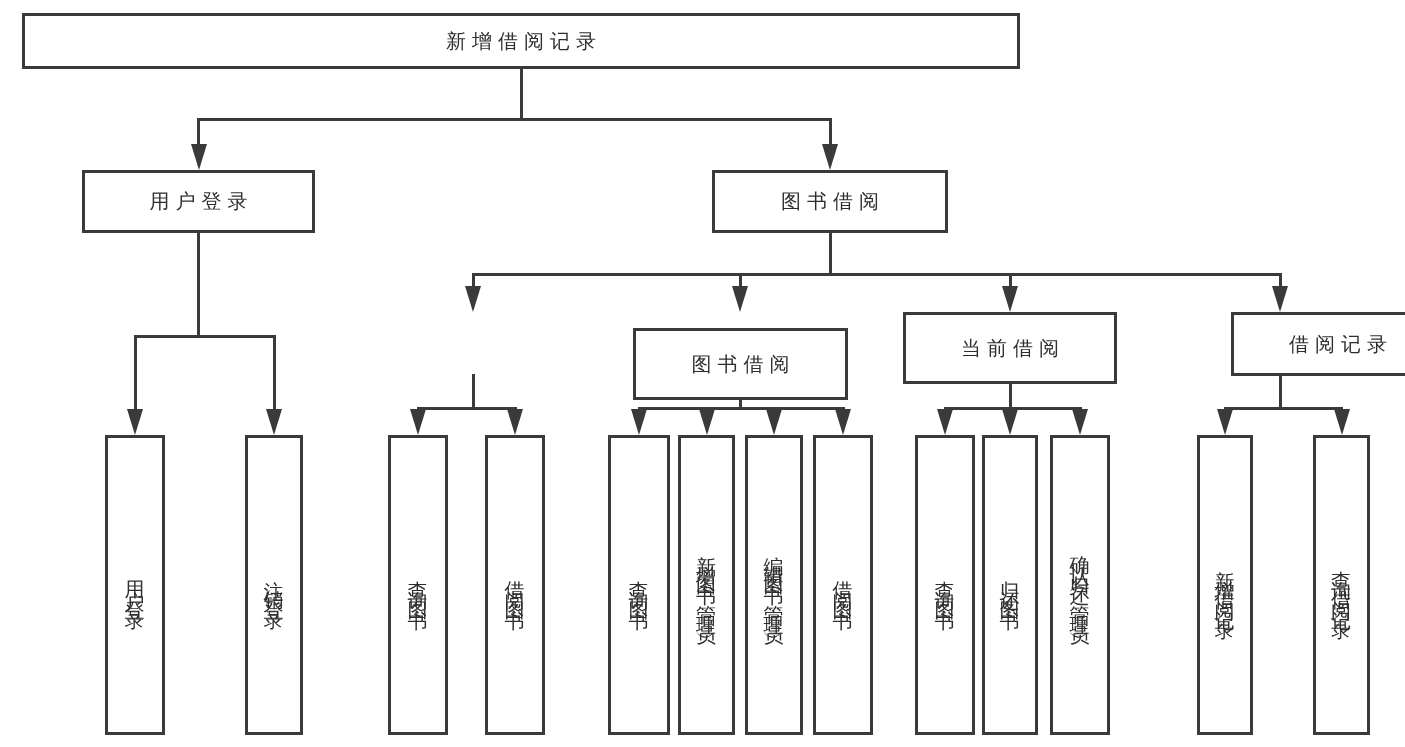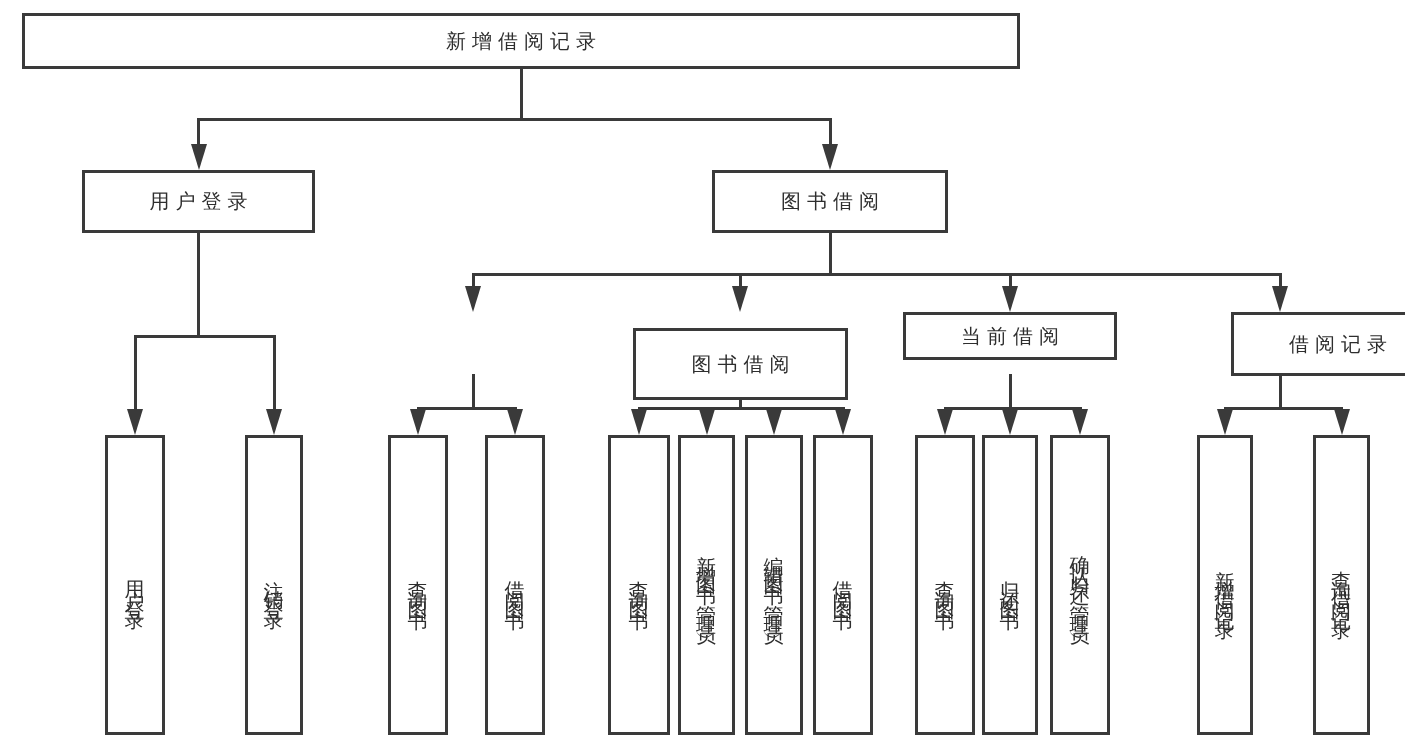--- a/index.html
+++ b/index.html
@@ -121,21 +121,21 @@
     </div>
     <div class="node" style="left: 82px; top: 170px; width: 233px; height: 63px;">
       <span class="label">用户登录</span>
     </div>
     <div class="node" style="left: 712px; top: 170px; width: 236px; height: 63px;">
       <span class="label">图书借阅</span>
     </div>
     <div class="node" style="left: 633px; top: 328px; width: 215px; height: 72px;">
       <span class="label">图书借阅</span>
     </div>
-    <div class="node" style="left: 903px; top: 312px; width: 214px; height: 48px;">
+    <div class="node" style="left: 903px; top: 312px; width: 214px; height: 72px;">
       <span class="label">当前借阅</span>
     </div>
     <div class="node" style="left: 1231px; top: 312px; width: 214px; height: 64px;">
       <span class="label">借阅记录</span>
     </div>
     <div class="node vertical" style="left: 105px; top: 435px; width: 60px; height: 300px;">
       <span class="label">用户登录</span>
     </div>
     <div class="node vertical" style="left: 245px; top: 435px; width: 58px; height: 300px;">
       <span class="label">注销登录</span>

